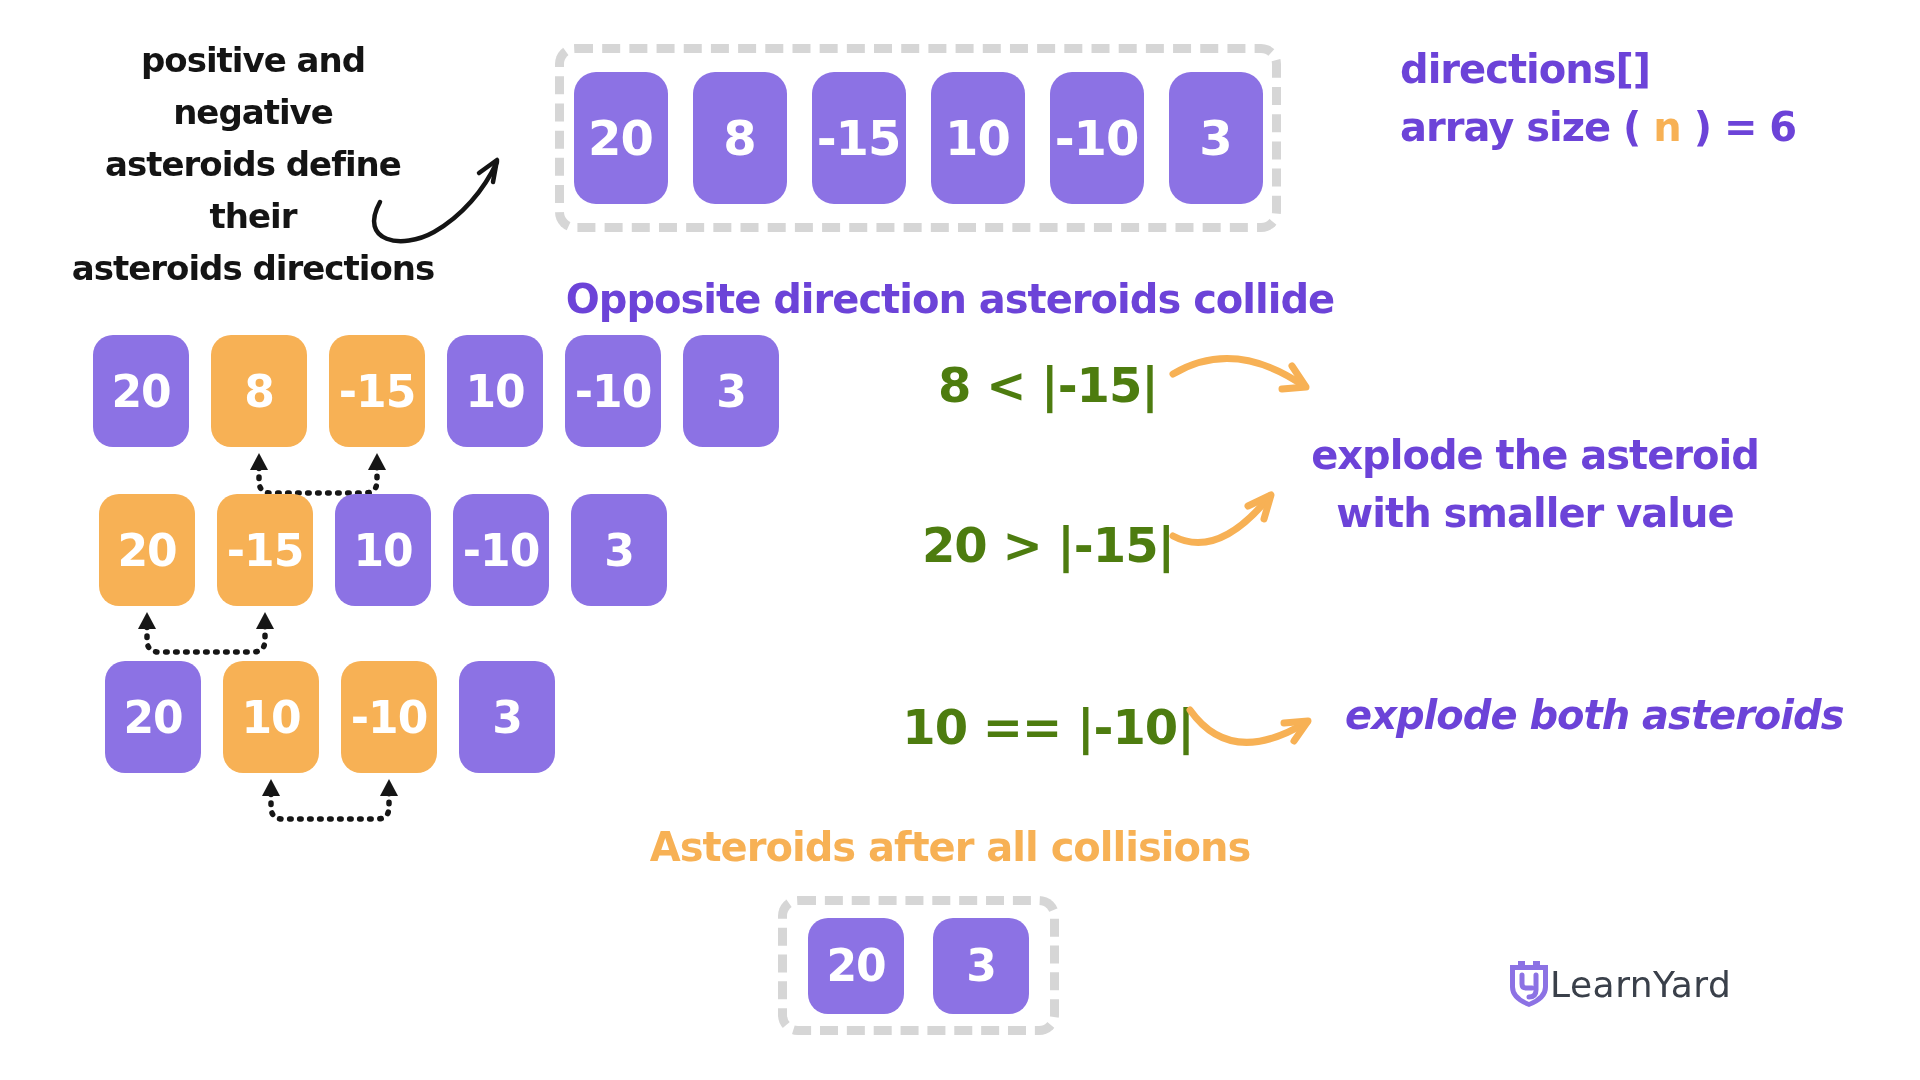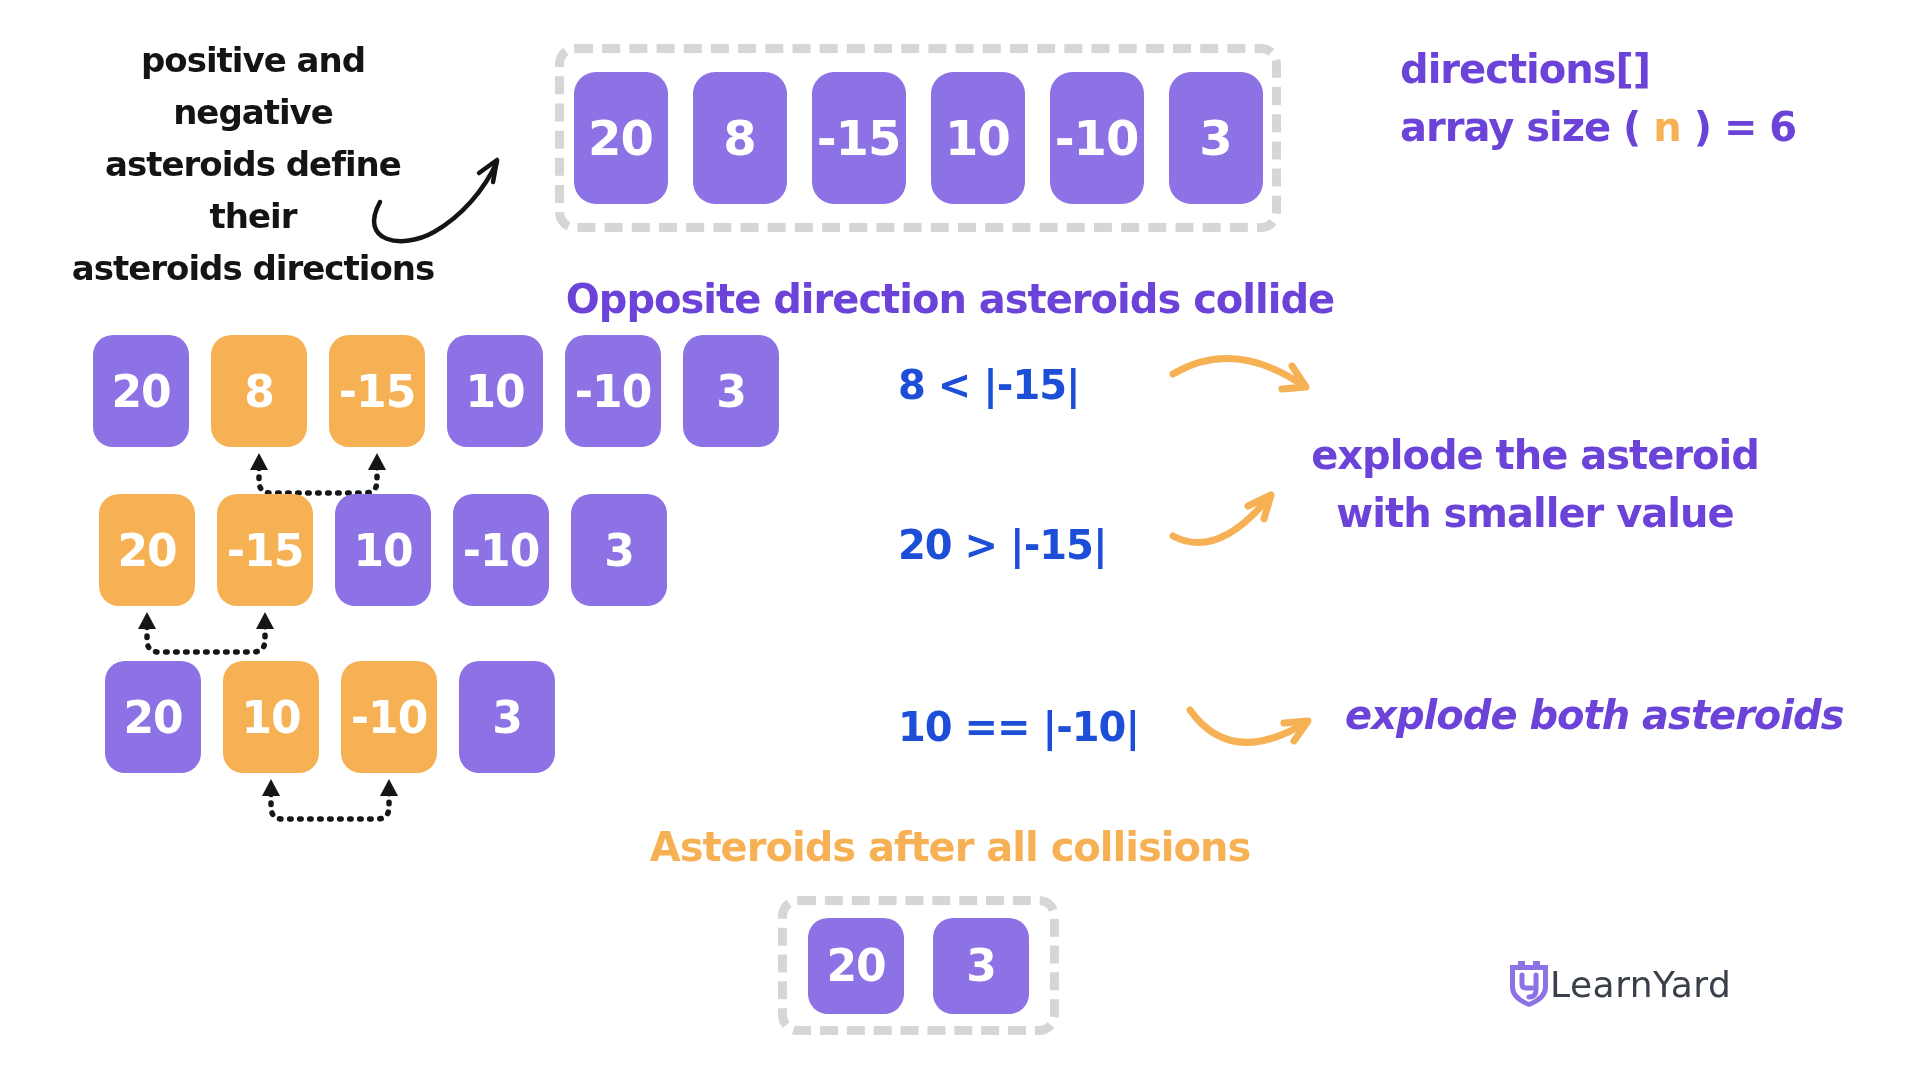--- a/index.html
+++ b/index.html
@@ -27,21 +27,21 @@
   
   .intro{left:58px;top:34px;width:390px;text-align:center;color:#141414;
          font-size:34px;line-height:52px;font-weight:700;letter-spacing:-1px;}
   .intro span{display:block;}
   .purple-t{color:#6C43D8;}
   .orange-t{color:#F7B155;}
   .h-label{font-size:40px;font-weight:700;letter-spacing:-1px;}
   #array-name{left:1400px;top:46px;}
   #array-size{left:1400px;top:104px;}
   #collide-heading{left:480px;top:250px;width:940px;text-align:center;margin-top:26px;}
-  .comparison{width:300px;text-align:left;color:#1d4ed8;font-size:40px;
+  .comparison{width:300px;text-align:center;color:#4d7c0f;font-size:48px;
               font-weight:700;letter-spacing:-1px;line-height:50px;}
   #comp-0{left:898px;top:360px;}
   #comp-1{left:898px;top:520px;}
   #comp-2{left:898px;top:690px;margin-top:12px;}
   #note-smaller{left:1290px;top:426px;width:490px;text-align:center;line-height:58px;}
   #note-smaller span{display:block;}
   #note-both{left:1345px;top:692px;width:540px;text-align:left;font-style:italic;}
   #result-heading{left:580px;top:824px;width:740px;text-align:center;}
   
   #logo{left:1508px;top:960px;display:flex;align-items:center;gap:0;}

